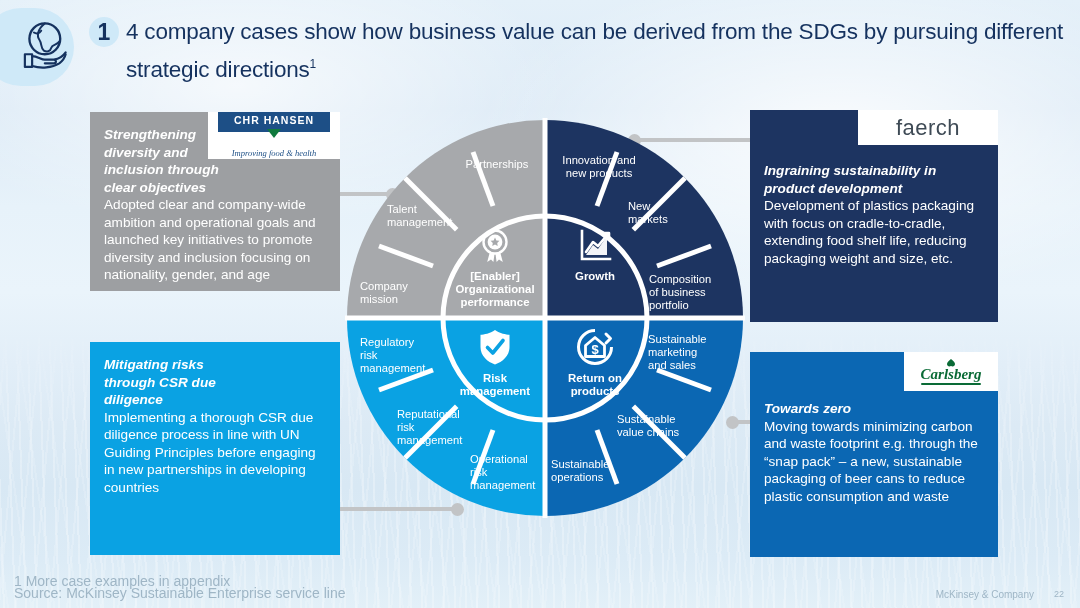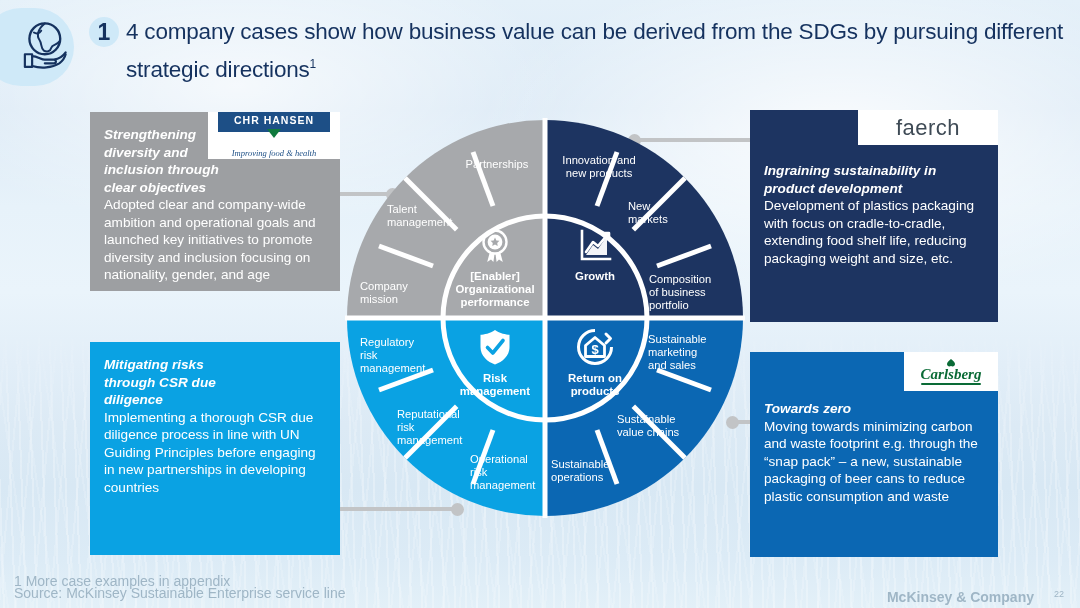--- a/index.html
+++ b/index.html
@@ -180,21 +180,21 @@
   }
   .core-cell.enabler .core-label { font-weight: bold; }
 
   
   #footnote {
     position: absolute; left: 14px; top: 575px;
     color: #9fb6c6; font-size: 14px; line-height: 12px;
   }
   #brand {
     position: absolute; right: 46px; top: 589px;
-    color: #9fb6c6; font-size: 14px; font-weight: bold;
+    color: #9fb6c6; font-size: 10px;
   }
   #pagenum {
     position: absolute; right: 16px; top: 589px;
     color: #9fb6c6; font-size: 9px;
   }
 </style>
 </head>
 <body>
 
 <div id="slide">

